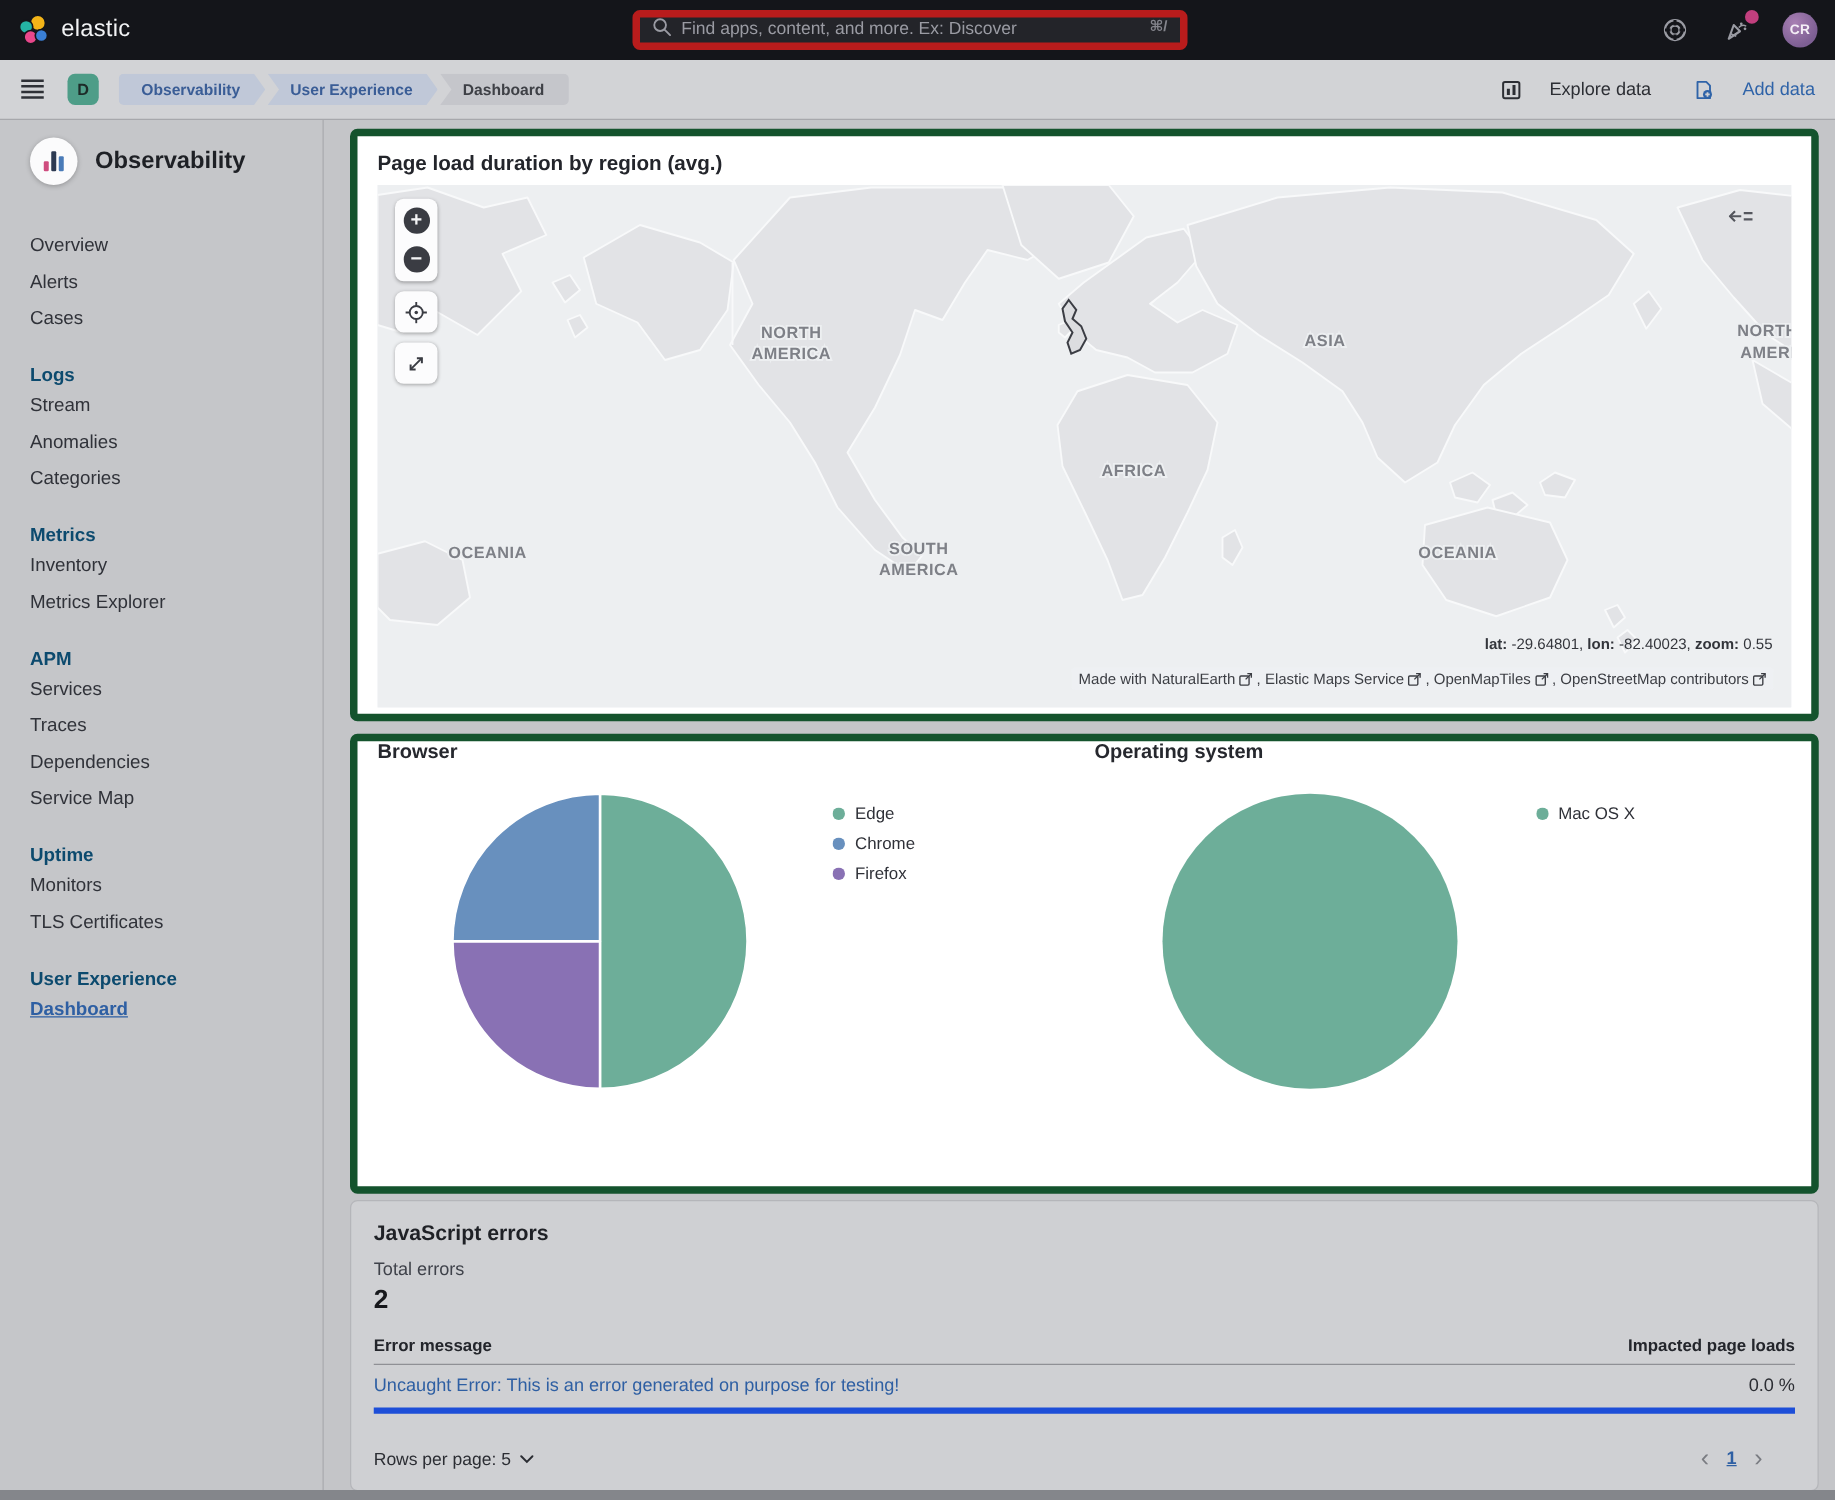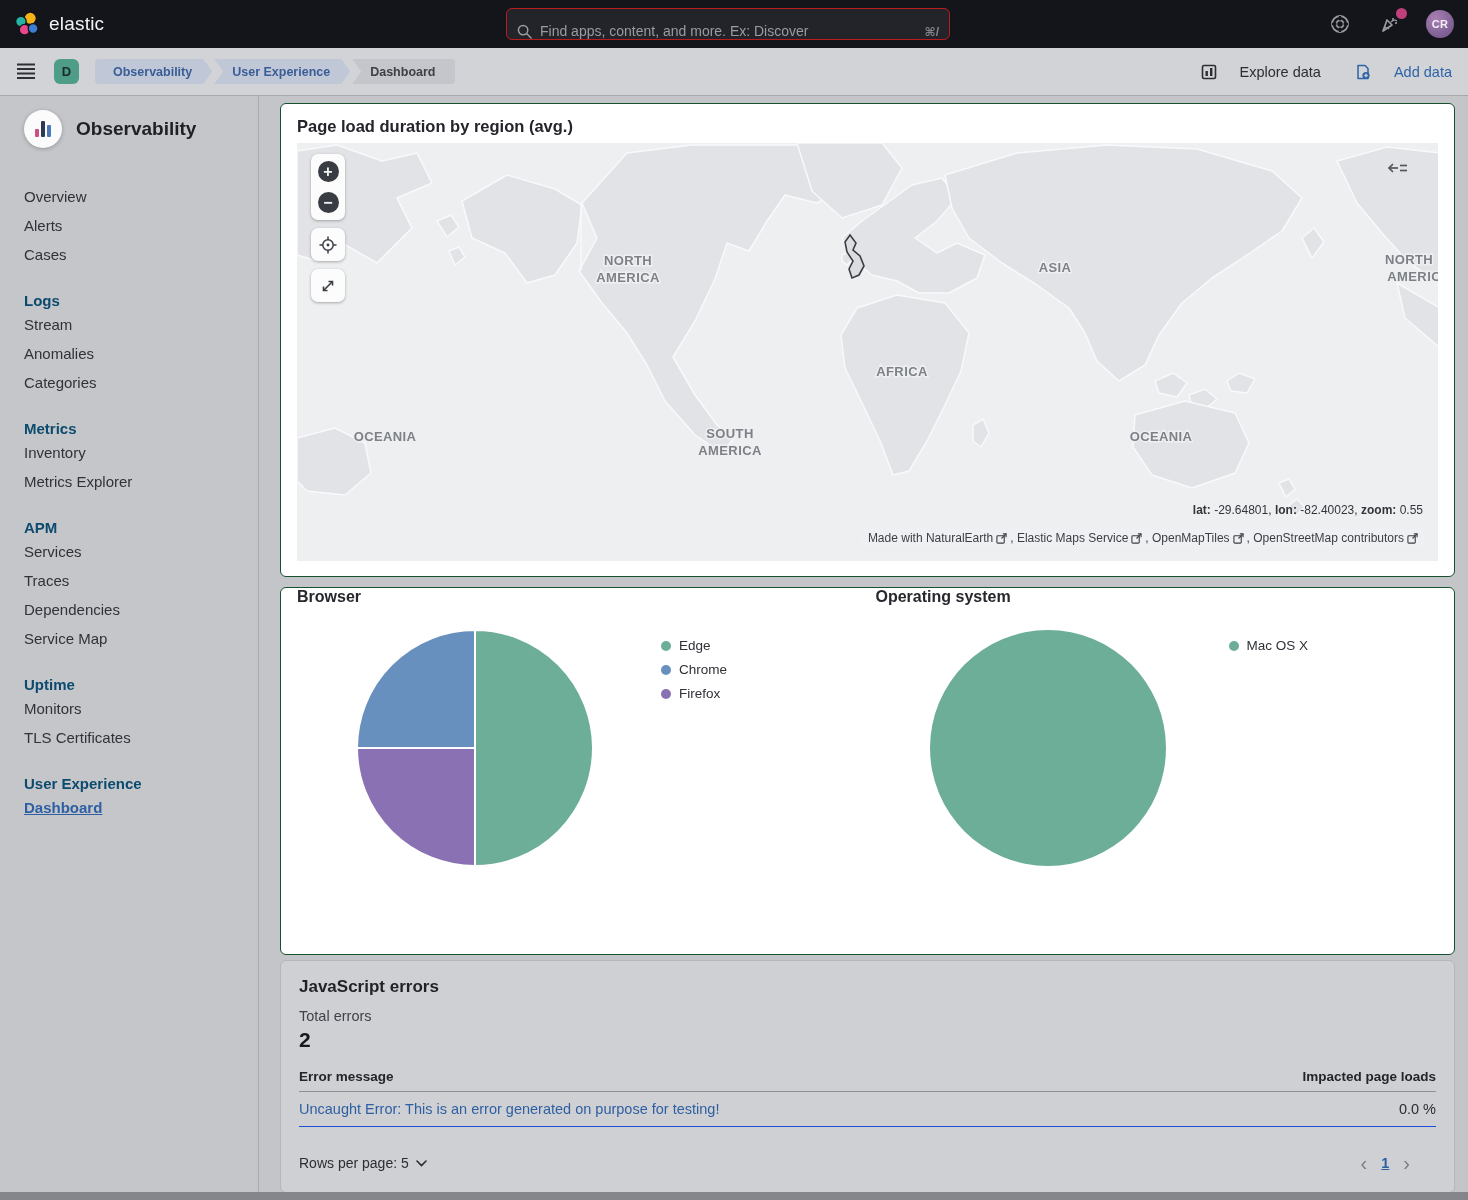--- a/index.html
+++ b/index.html
@@ -3,21 +3,21 @@
 <meta charset="utf-8">
 <style>
   * { margin:0; padding:0; box-sizing:border-box; }
   html,body { width:1468px; height:1200px; overflow:hidden; }
   body { font-family:"Liberation Sans","DejaVu Sans",sans-serif; background:#c4c5c8; position:relative; }
 
   
   .topnav { position:absolute; top:0; left:0; width:100%; height:48px; background:#14151a; display:flex; align-items:center; padding:4px 14px; z-index:30; }
   .brand { display:flex; align-items:center; gap:9px; }
   .brand-name { color:#f2f3f5; font-size:19px; letter-spacing:.2px; }
-  .searchbox { position:absolute; left:506px; width:444px; height:32px; top:8px; background:#232429; border:1px solid #b91c1c; border-radius:6px; display:flex; align-items:flex-end; padding:0 10px; }
+  .searchbox { position:absolute; left:506px; width:444px; height:32px; top:8px; background:#232429; border:6px solid #b91c1c; border-radius:6px; display:flex; align-items:flex-start; padding:0 10px; }
   .searchbox input { flex:1; background:transparent; border:none; outline:none; color:#c8c9cf; font-size:14px; font-family:inherit; margin-left:8px; }
   .searchbox input::placeholder { color:#9a9ba3; }
   .search-shortcut { color:#84858d; font-size:12px; font-weight:700; }
   .topnav-right { margin-left:auto; display:flex; align-items:center; gap:22px; }
   .icon-btn { position:relative; width:28px; height:28px; display:flex; align-items:center; justify-content:center; cursor:pointer; }
   .badge-dot { position:absolute; top:-2px; right:-3px; width:11px; height:11px; border-radius:50%; }
   .avatar { width:28px; height:28px; border-radius:50%; background:radial-gradient(circle at 35% 30%, #a87fb3, #7d5f93 70%); color:#f4eef6; font-size:11px; font-weight:700; display:flex; align-items:center; justify-content:center; letter-spacing:.3px; }
 
   
   .crumbbar { position:absolute; top:48px; left:0; width:100%; height:48px; background:#d2d3d6; border-bottom:1px solid #a7a8ac; display:flex; align-items:center; padding:0 16px; z-index:20; }
@@ -39,21 +39,21 @@
   .sidebar { position:absolute; top:96px; left:0; width:259px; bottom:8px; background:#c5c6c9; border-right:1px solid #a9aaae; padding:14px 10px 0 24px; }
   .side-head { display:flex; align-items:center; gap:14px; margin-bottom:34px; }
   .app-circle { width:38px; height:38px; border-radius:50%; background:#fbfbfc; box-shadow:0 1px 4px rgba(0,0,0,.25); display:flex; align-items:center; justify-content:center; }
   .side-title { font-size:19px; font-weight:700; color:#1e2025; }
   .nav-item { display:block; font-size:15px; color:#303239; text-decoration:none; line-height:29px; cursor:pointer; }
   .nav-heading { font-size:15px; font-weight:700; color:#0c4a6e; margin:23px 0 1px; }
   .nav-item.active { color:#2e5fa3; font-weight:700; text-decoration:underline; }
 
   
   .main { position:absolute; left:260px; top:96px; right:0; bottom:8px; }
-  .panel-white { position:absolute; left:20px; width:1175px; background:#ffffff; border:1px solid #14532d; border-radius:6px; }
+  .panel-white { position:absolute; left:20px; width:1175px; background:#ffffff; border:6px solid #14532d; border-radius:6px; }
   .map-panel { top:7px; height:474px; }
   .vb-panel { top:491px; height:368px; }
   .js-panel { position:absolute; left:20px; width:1175px; top:864px; height:233px; background:#cfd0d3; border:1px solid #b5b6ba; border-radius:6px; padding:16px 18px 12px; }
 
   .map-title { font-size:16.5px; font-weight:700; color:#23252b; margin:13px 16px 7px; }
   .map-canvas { position:relative; margin:0 16px; height:418px; background:#edeff1; overflow:hidden; }
   .maplabel { font-size:13px; font-weight:700; fill:#7e8087; letter-spacing:.4px; text-anchor:middle; paint-order:stroke; stroke:#edeff1; stroke-width:3px; }
   .map-ctl-group { position:absolute; left:14px; width:34px; background:#fcfcfd; border-radius:7px; box-shadow:0 1px 3px rgba(0,0,0,.3); display:flex; flex-direction:column; align-items:center; }
   .zoom-group { top:11px; padding:7px 0; gap:10px; }
   .ctl-sq { position:absolute; left:14px; width:34px; height:33px; background:#fcfcfd; border-radius:7px; box-shadow:0 1px 3px rgba(0,0,0,.3); display:flex; align-items:center; justify-content:center; cursor:pointer; }
@@ -70,21 +70,21 @@
   .vb-cols { display:flex; }
   .vb-col { width:587px; position:relative; }
   .vb-sub { font-size:16px; font-weight:700; color:#26282e; }
   .legend { display:flex; flex-direction:column; gap:9px; }
   .legend-row { display:flex; align-items:center; gap:8px; font-size:13.5px; color:#2f3138; cursor:pointer; }
 
   .js-title { font-size:17px; font-weight:700; color:#1f2126; }
   .js-total-label { font-size:14.5px; color:#3f424a; margin-top:11px; }
   .js-total-value { font-size:21px; font-weight:700; color:#17181c; margin-top:4px; }
   .js-table-head { display:flex; justify-content:space-between; margin-top:17px; padding-bottom:7px; border-bottom:1px solid #8f9095; font-size:13.5px; font-weight:700; color:#23252b; }
-  .js-row { display:flex; justify-content:space-between; align-items:center; padding:9px 0; border-bottom:1px solid #1d4ed8; font-size:14.5px; }
+  .js-row { display:flex; justify-content:space-between; align-items:center; padding:9px 0; border-bottom:5px solid #1d4ed8; font-size:14.5px; }
   .js-row a { color:#2e5fa3; text-decoration:none; }
   .js-row .impacted { color:#2b2d33; }
   .js-footer { display:flex; justify-content:space-between; align-items:center; margin-top:26px; }
   .rows-select { display:flex; align-items:center; gap:7px; font-size:14px; color:#2b2d33; cursor:pointer; }
   .pagination { display:flex; align-items:center; gap:14px; margin-right:26px; }
   .page-arrow { font-size:20px; color:#7a7c82; line-height:1; cursor:pointer; }
   .page-num { font-size:14.5px; font-weight:700; color:#2e5fa3; text-decoration:underline; cursor:pointer; }
 
   .bottom-strip { position:absolute; bottom:0; left:0; width:100%; height:8px; background:#84868b; z-index:40; }
 </style>

